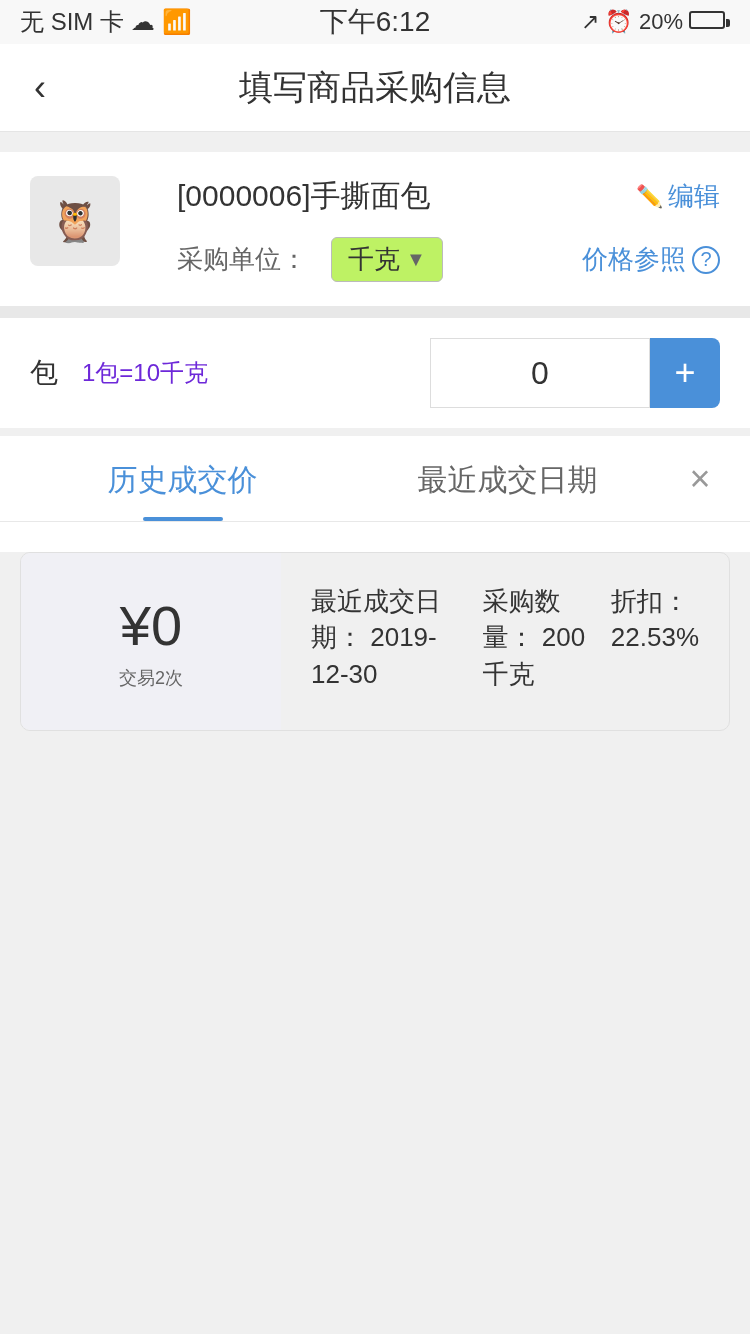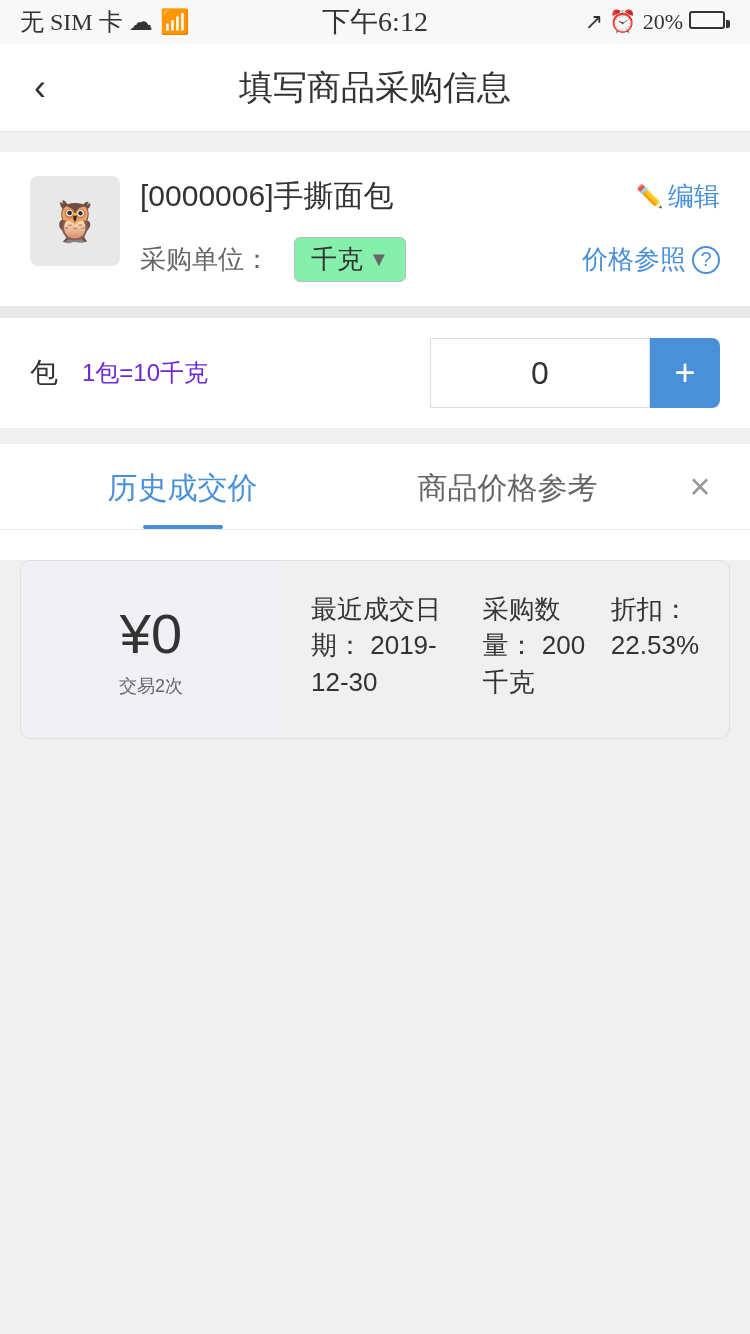--- a/index.html
+++ b/index.html
@@ -16,21 +16,20 @@
     .status-bar {
       width: 750px;
       height: 44px;
       background: #f8f8f8;
       display: flex;
       align-items: center;
       justify-content: space-between;
       padding: 0 20px;
       font-size: 24px;
       color: #333;
-      font-family: Liberation Serif, serif;
     }
     .status-left {
       display: flex;
       align-items: center;
       gap: 8px;
     }
     .status-center {
       font-size: 28px;
       font-weight: 500;
       position: absolute;
@@ -111,20 +110,21 @@
       justify-content: center;
       flex-shrink: 0;
     }
     
     .owl-icon {
       font-size: 40px;
       color: #aaa;
     }
     .product-info {
       flex: 1;
+      margin-left: 37px;
     }
     .product-header {
       display: flex;
       align-items: center;
       justify-content: space-between;
       margin-bottom: 20px;
     }
     .product-name {
       font-size: 30px;
       color: #333;
@@ -152,21 +152,21 @@
       display: flex;
       align-items: center;
       gap: 24px;
     }
     .unit-select {
       border: 1px solid #bbb;
       border-radius: 6px;
       padding: 4px 16px;
       font-size: 26px;
       color: #333;
-      background: #86efac;
+      background: #bef264;
       display: inline-flex;
       align-items: center;
       gap: 6px;
       cursor: pointer;
     }
     .unit-select-arrow {
       font-size: 20px;
       color: #666;
     }
     .price-ref {
@@ -244,21 +244,21 @@
       color: #fff;
       cursor: pointer;
       display: flex;
       align-items: center;
       justify-content: center;
     }
 
     
     .tabs-section {
       background: #fff;
-      margin-top: 16px;
+      margin-top: 8px;
       border-radius: 0;
     }
     .tabs-header {
       display: flex;
       align-items: center;
       border-bottom: 1px solid #e8e8e8;
       padding: 0 20px;
       position: relative;
     }
     .tab-item {
@@ -403,21 +403,21 @@
   <span class="quantity-hint">1包=10千克</span>
   <div class="quantity-input-wrap">
     <div class="quantity-input-box">0</div>
     <button class="quantity-plus-btn">+</button>
   </div>
 </div>
 
 <div class="tabs-section">
   <div class="tabs-header">
     <div class="tab-item active">历史成交价</div>
-    <div class="tab-item">商品价格参考</div>
+    <div class="tab-item">最近成交日期</div>
     <div class="tab-close">×</div>
   </div>
 
   <div class="main-content">
     <div class="transaction-card">
       <div class="transaction-left">
         <div class="transaction-price">¥0</div>
         <div class="transaction-count">交易2次</div>
       </div>
       <div class="transaction-right">

